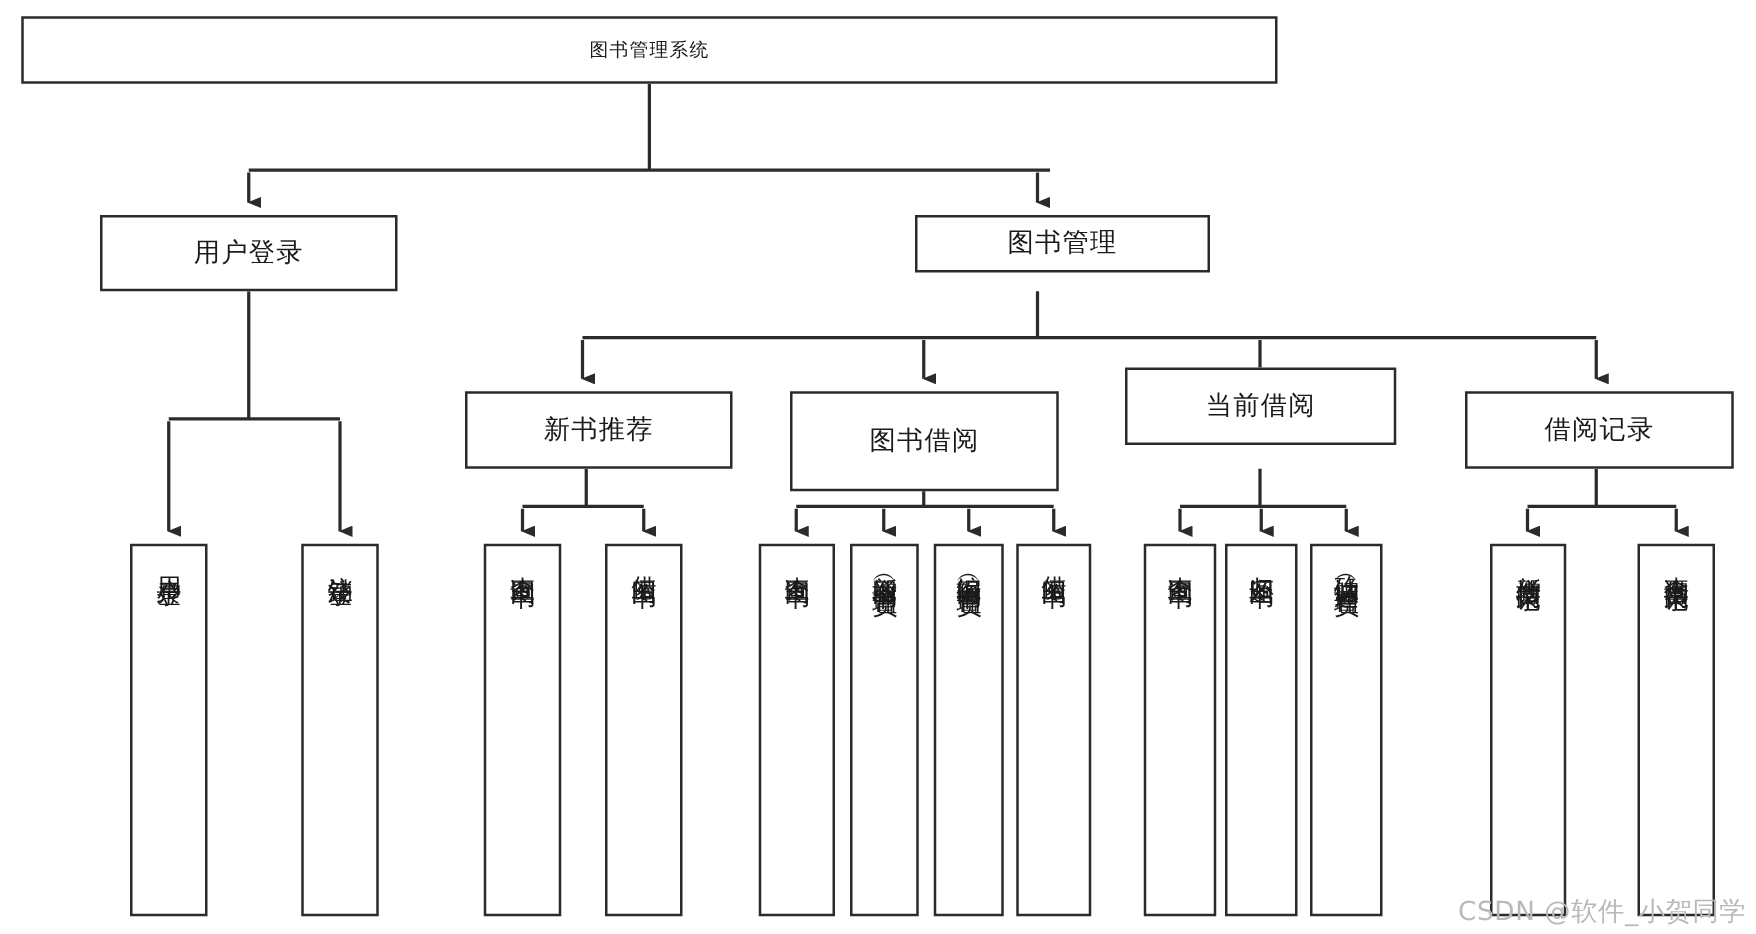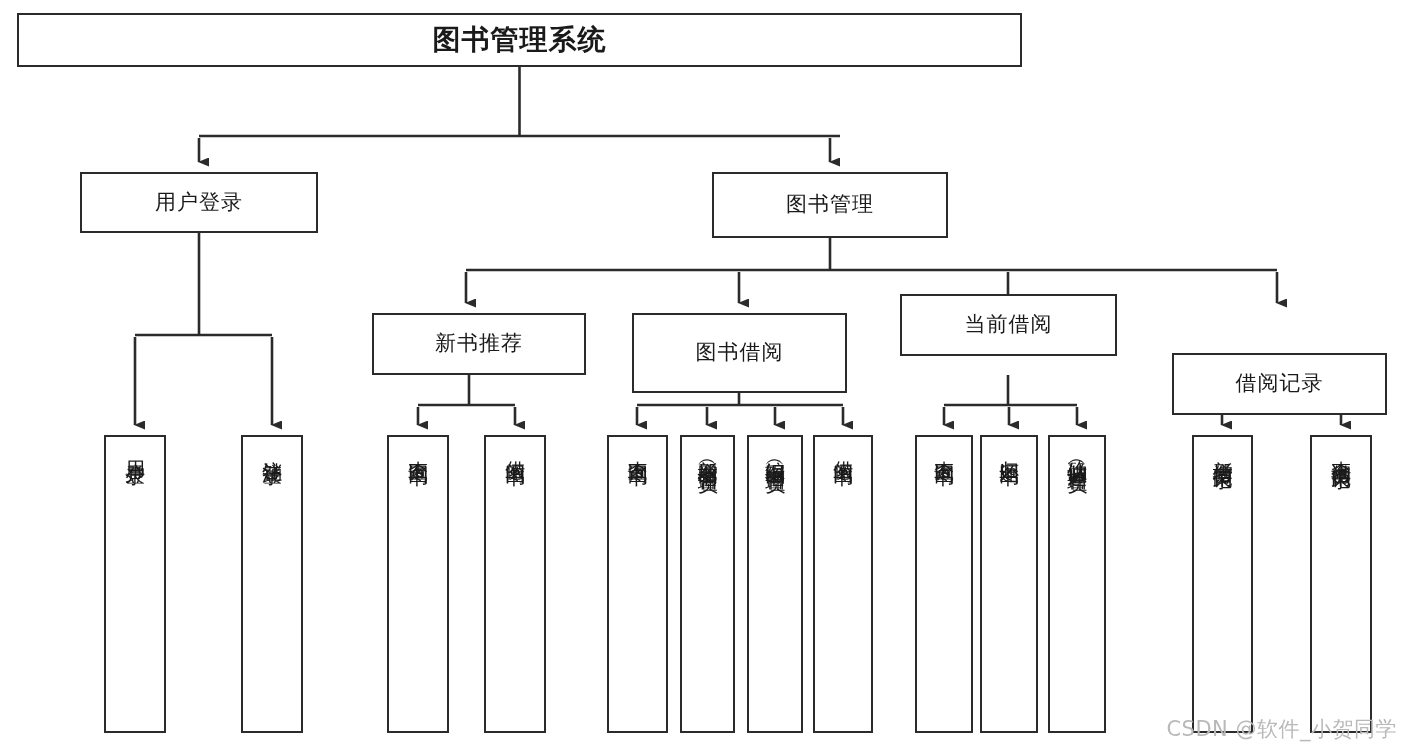--- a/index.html
+++ b/index.html
@@ -35,22 +35,21 @@
     align-items: center;
     justify-content: center;
     color: #1a1a1a;
   }
   .node.horiz {
     font-size: 21px;
     line-height: 1.2;
     letter-spacing: 1px;
   }
   .node.root {
-    font-size: 28px;
-    font-weight: bold;
+    font-size: 15px;
   }
   .node.leaf {
     align-items: flex-start;
     justify-content: center;
     padding-top: 8px;
   }
   .vtext {
     writing-mode: vertical-rl;
     text-orientation: upright;
     font-size: 20px;
@@ -124,34 +123,34 @@
     </g>
   </svg>
 
   <div class="node horiz root" id="node-root" style="left: 17px; top: 13px; width: 1005px; height: 54px;">
     <span>图书管理系统</span>
   </div>
 
   <div class="node horiz" id="node-l2-0" style="left: 80px; top: 172px; width: 238px; height: 61px;">
     <span>用户登录</span>
   </div>
-  <div class="node horiz" id="node-l2-1" style="left: 712px; top: 172px; width: 236px; height: 66px;">
+  <div class="node horiz" id="node-l2-1" style="left: 732px; top: 172px; width: 236px; height: 46px;">
     <span>图书管理</span>
   </div>
 
   <div class="node horiz" id="node-l3-0" style="left: 372px; top: 313px; width: 214px; height: 62px;">
     <span>新书推荐</span>
   </div>
   <div class="node horiz" id="node-l3-1" style="left: 632px; top: 313px; width: 215px; height: 80px;">
     <span>图书借阅</span>
   </div>
   <div class="node horiz" id="node-l3-2" style="left: 900px; top: 294px; width: 217px; height: 62px;">
     <span>当前借阅</span>
   </div>
-  <div class="node horiz" id="node-l3-3" style="left: 1172px; top: 313px; width: 215px; height: 62px; margin-top: 40px;">
+  <div class="node horiz" id="node-l3-3" style="left: 1172px; top: 313px; width: 215px; height: 62px;">
     <span>借阅记录</span>
   </div>
 
   <div class="node leaf" id="node-leaf-0" style="left: 104px; top: 435px; width: 62px; height: 298px;">
     <span class="vtext">用户登录</span>
   </div>
   <div class="node leaf" id="node-leaf-1" style="left: 241px; top: 435px; width: 62px; height: 298px;">
     <span class="vtext">注销登录</span>
   </div>
   <div class="node leaf" id="node-leaf-2" style="left: 387px; top: 435px; width: 62px; height: 298px;">

